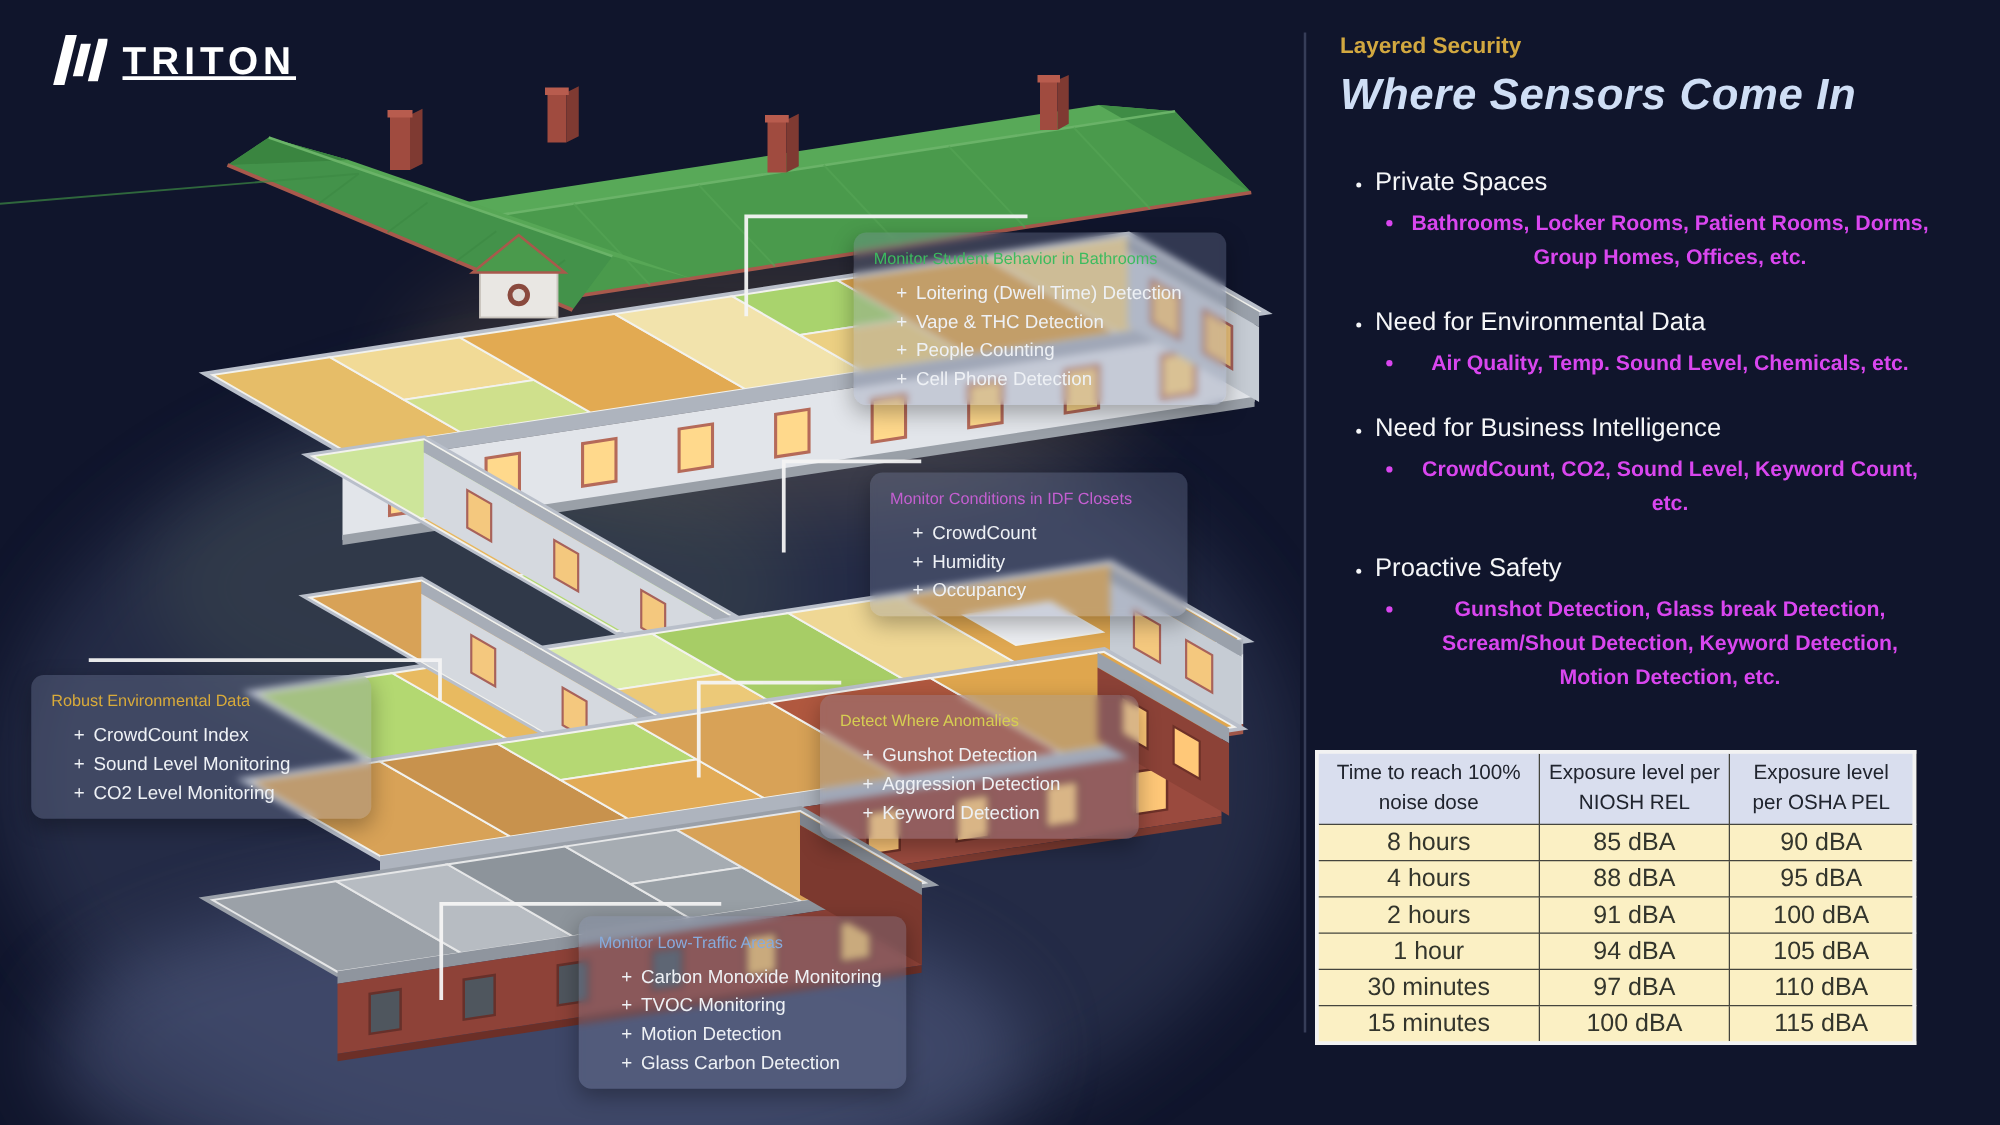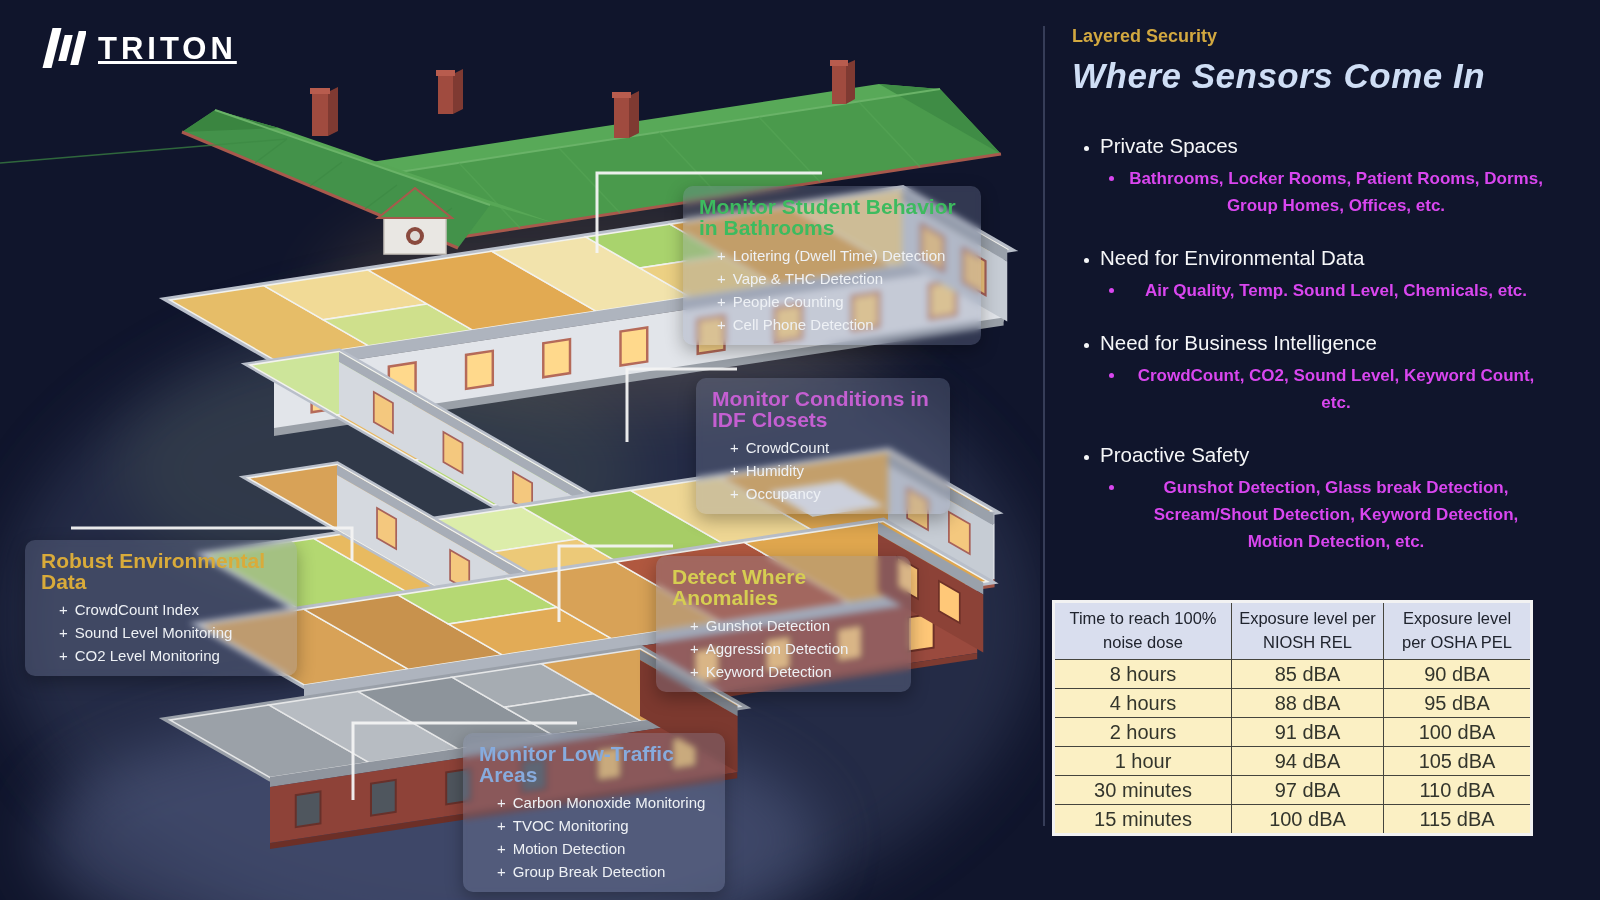--- a/index.html
+++ b/index.html
@@ -10,21 +10,21 @@
   .logo{position:absolute;left:40px;top:26px;display:flex;align-items:center;gap:12px;z-index:30;}
   .logo-text{color:#ffffff;font-size:31px;font-weight:800;letter-spacing:4px;line-height:1;text-decoration:underline;}
 
   
   svg.building{position:absolute;left:0;top:0;z-index:1;}
 
   
   .callout{position:absolute;z-index:20;border-radius:10px;
     background:rgba(130,140,170,0.30);box-shadow:0 6px 18px rgba(0,0,0,0.30);
     padding:10px 16px 9px 16px;backdrop-filter:blur(3px);}
-  .callout-title{font-size:21px;font-weight:700;line-height:21px;}
+  .callout-title{font-size:13px;font-weight:400;line-height:21px;}
   .callout-title.c-green{color:#3dbb5f;}
   .callout-title.c-magenta{color:#c45fd1;}
   .callout-title.c-gold{color:#d9ab3a;}
   .callout-title.c-yellow{color:#d6ce52;}
   .callout-title.c-blue{color:#87abdd;}
   .callout ul{list-style:none;margin:6px 0 0 0;padding:0 0 0 18px;}
   .callout li{font-size:15px;line-height:23px;color:#eef1f5;display:flex;gap:7px;}
   .callout li .plus{color:#eef1f5;}
 
   
@@ -418,21 +418,21 @@
       <li>
           <span class="plus">+</span>
           <span>TVOC Monitoring</span>
         </li>
       <li>
           <span class="plus">+</span>
           <span>Motion Detection</span>
         </li>
       <li>
           <span class="plus">+</span>
-          <span>Group Break Detection</span>
+          <span>Glass Carbon Detection</span>
         </li>
     </ul>
   </div>
 
   <div class="divider"></div>
 
   <div class="rpanel">
     <div class="rp-eyebrow">Layered Security</div>
     <div class="rp-title">Where Sensors Come In</div>
     <ul class="rp-bullets">

